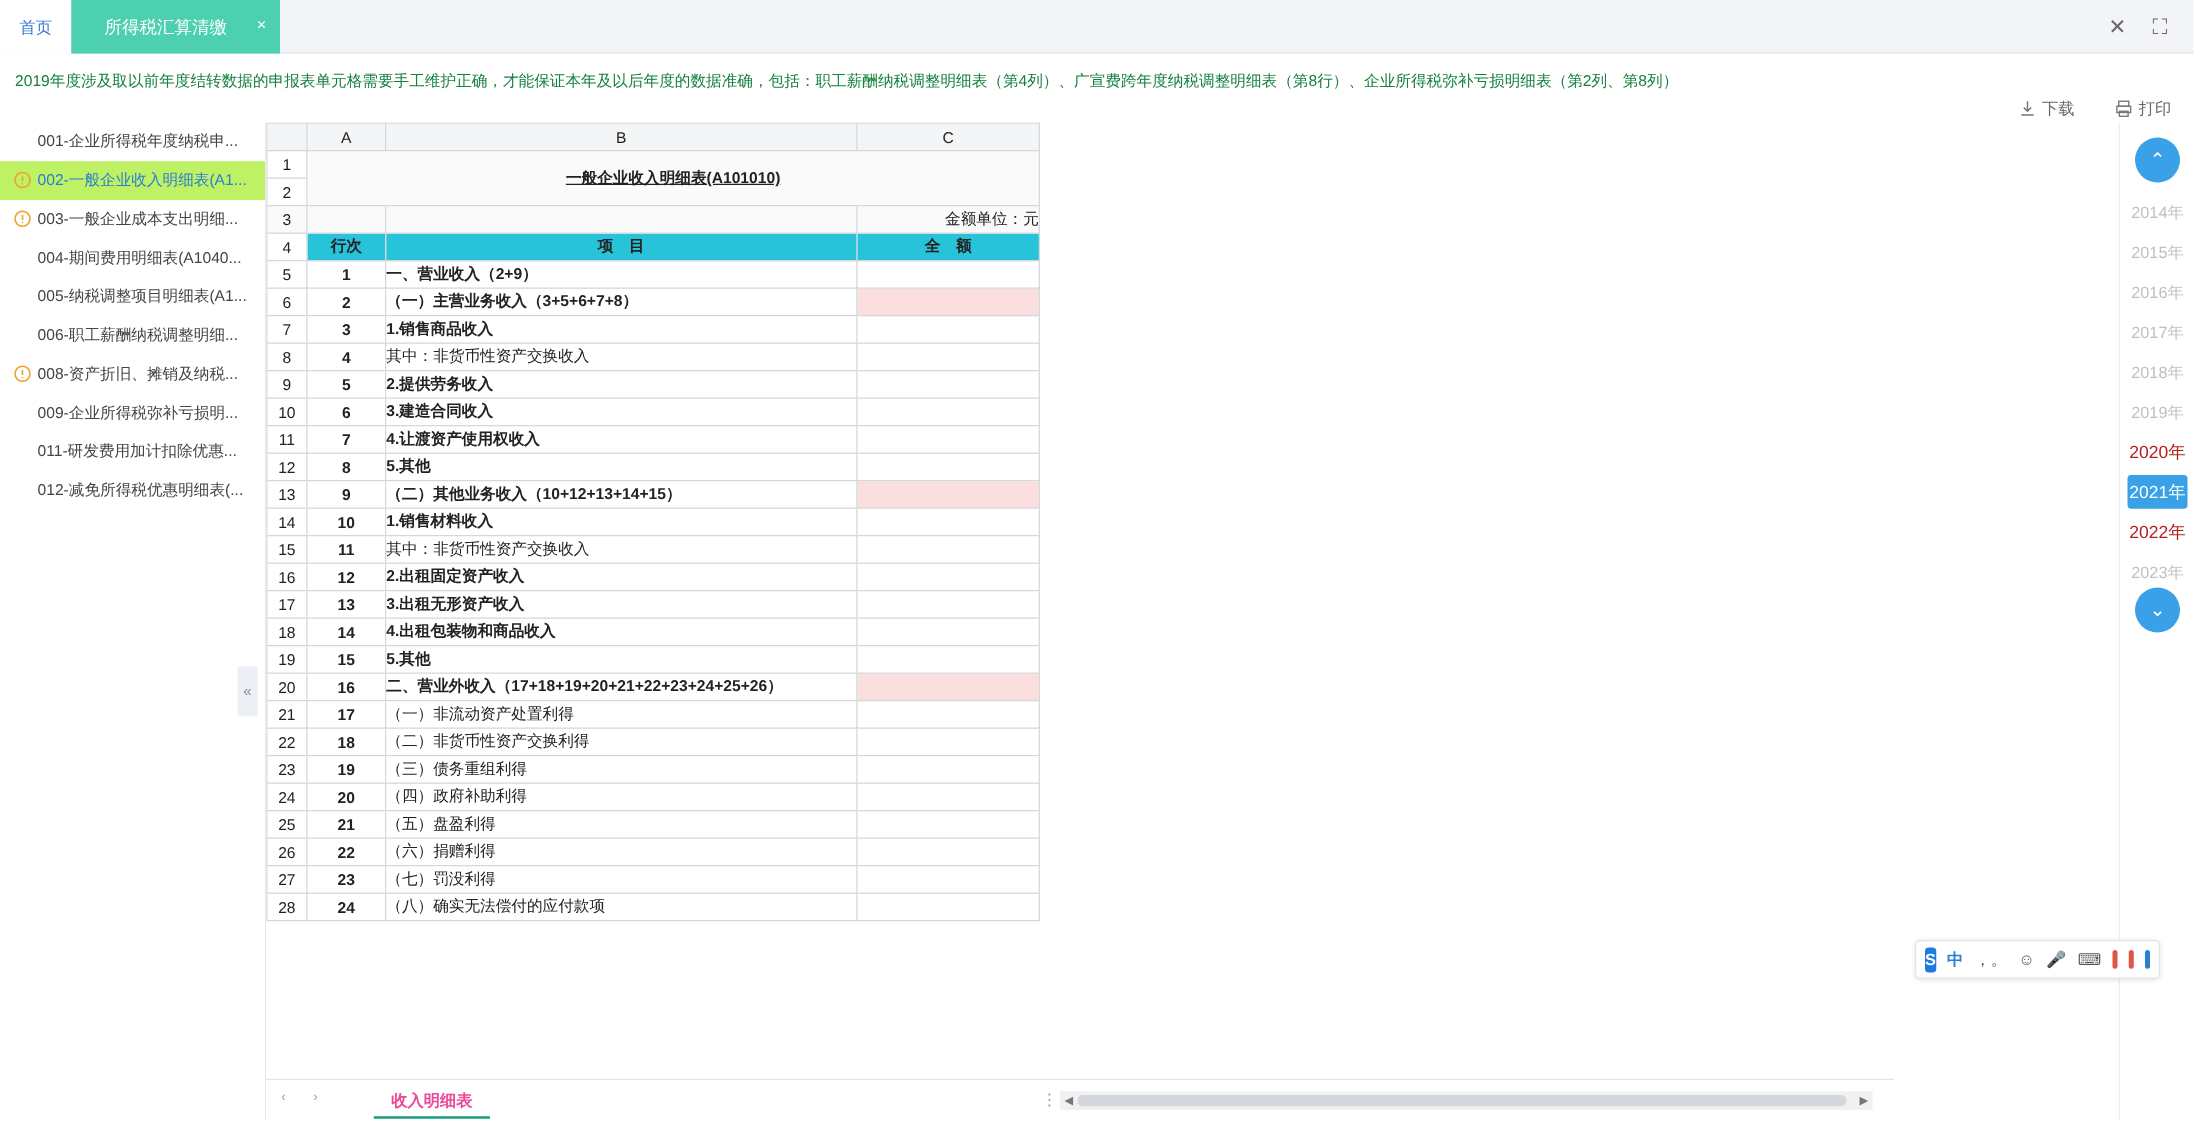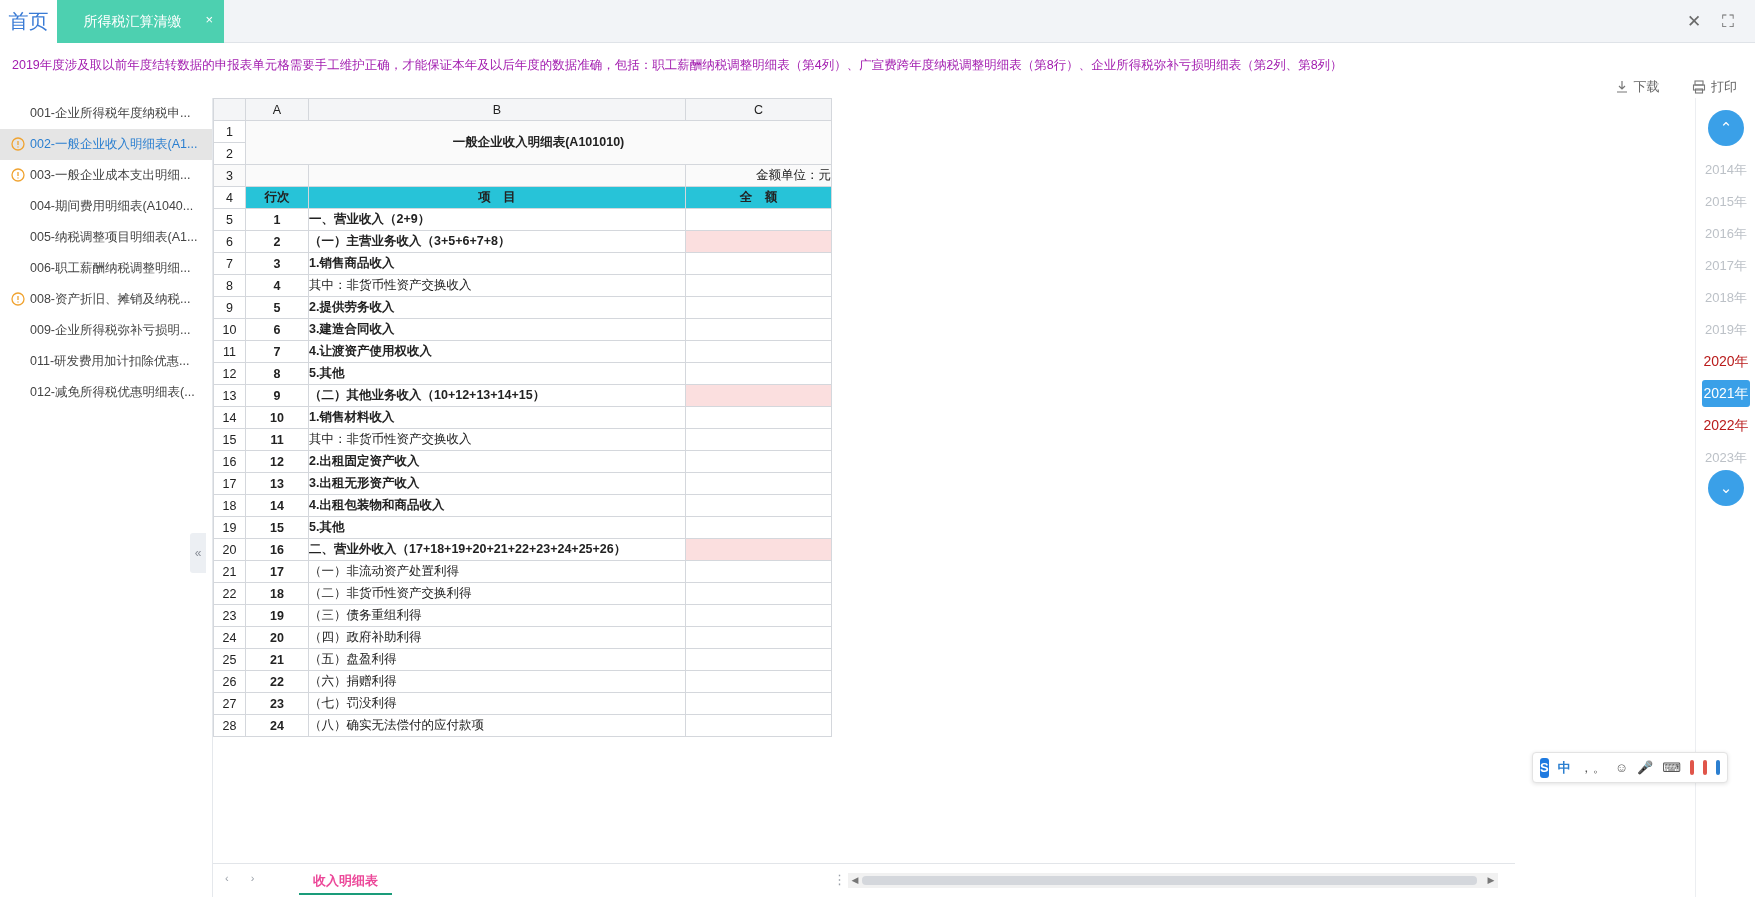--- a/index.html
+++ b/index.html
@@ -14,21 +14,21 @@
 
   
   .tabbar {
     position: absolute; top: 0; left: 0; width: 1755px; height: 43px;
     background: #f2f4f7;
     border-bottom: 1px solid #dfe3e8;
   }
   .tab {
     position: absolute; top: 0; height: 43px;
     display: flex; align-items: center; justify-content: center;
-    font-size: 20px; color: #555; cursor: pointer;
+    font-size: 13px; color: #555; cursor: pointer;
   }
   .tab.home { left: 0; width: 57px; background: #fff; color: #3a7bd5; }
   .tab.active {
     left: 57px; width: 167px;
     background: #4dd0b0; color: #fff; font-size: 14px;
     padding-right: 16px;
   }
   .tab .tabclose {
     position: absolute; right: 11px; top: 13px;
     font-size: 13px; color: #fff; line-height: 14px;
@@ -37,40 +37,40 @@
   .winbtn { width: 34px; height: 43px; display: flex; align-items: center; justify-content: center;
             font-size: 17px; color: #6a6a6a; cursor: pointer; }
 
   
   .notice {
     position: absolute; top: 43px; left: 0; width: 1755px; height: 55px;
     background: #fff;
   }
   .notice-text {
     position: absolute; left: 12px; top: 12px; width: 1390px;
-    font-size: 12.5px; line-height: 20px; color: #a21caf;
+    font-size: 12.5px; line-height: 20px; color: #15803d;
   }
   .notice-actions { position: absolute; right: 18px; top: 78px; }
   .act {
     display: inline-flex; align-items: center; gap: 5px;
     font-size: 13px; color: #666; margin-left: 28px; cursor: pointer;
   }
   .act svg { display: block; }
 
   
   .sidebar {
     position: absolute; left: 0; top: 98px; width: 213px; height: 799px;
     background: #fff; border-right: 1px solid #e5e8ec;
   }
   .side-item {
     position: relative; height: 31px; display: flex; align-items: center;
     padding-left: 30px; font-size: 12.5px; color: #444;
     white-space: nowrap; overflow: hidden; cursor: pointer;
   }
-  .side-item.sel { background: #e5e5e5; color: #2b7fd0; }
+  .side-item.sel { background: #bef264; color: #2b7fd0; }
   .side-item .warn {
     position: absolute; left: 11px; top: 8px; width: 14px; height: 14px;
   }
   .collapse-handle {
     position: absolute; left: 190px; top: 435px; width: 16px; height: 40px;
     background: #eceff3; border-radius: 3px 0 0 3px;
     display: flex; align-items: center; justify-content: center;
     font-size: 12px; color: #8a8f98; cursor: pointer;
   }
 
@@ -94,21 +94,21 @@
     font-weight: normal; color: #555; font-size: 12.5px; height: 21px;
   }
   .rowhead {
     background: #f4f5f7; text-align: center; color: #555; width: 32px;
   }
   .cA { width: 63px; }
   .cB { width: 377px; }
   .cC { width: 146px; }
   .title-cell {
     font-size: 18px; font-weight: bold; text-align: center;
-    background: #fafafa !important; height: 40px;
+    background: #fafafa !important; height: 40px; text-decoration: underline;
   }
   .unit-cell { text-align: right; padding-right: 6px; font-size: 12.5px; background:#fafafa !important;}
   .blank-row td { background: #fafafa !important; }
   .hdr {
     background: #27c3d8 !important; color: #fff; font-weight: bold;
     text-align: center; height: 25px; font-size: 13px;
   }
   .num { text-align: center; font-weight: bold; }
   .lbl { padding-left: 6px; }
   .lbl.b { font-weight: bold; }

